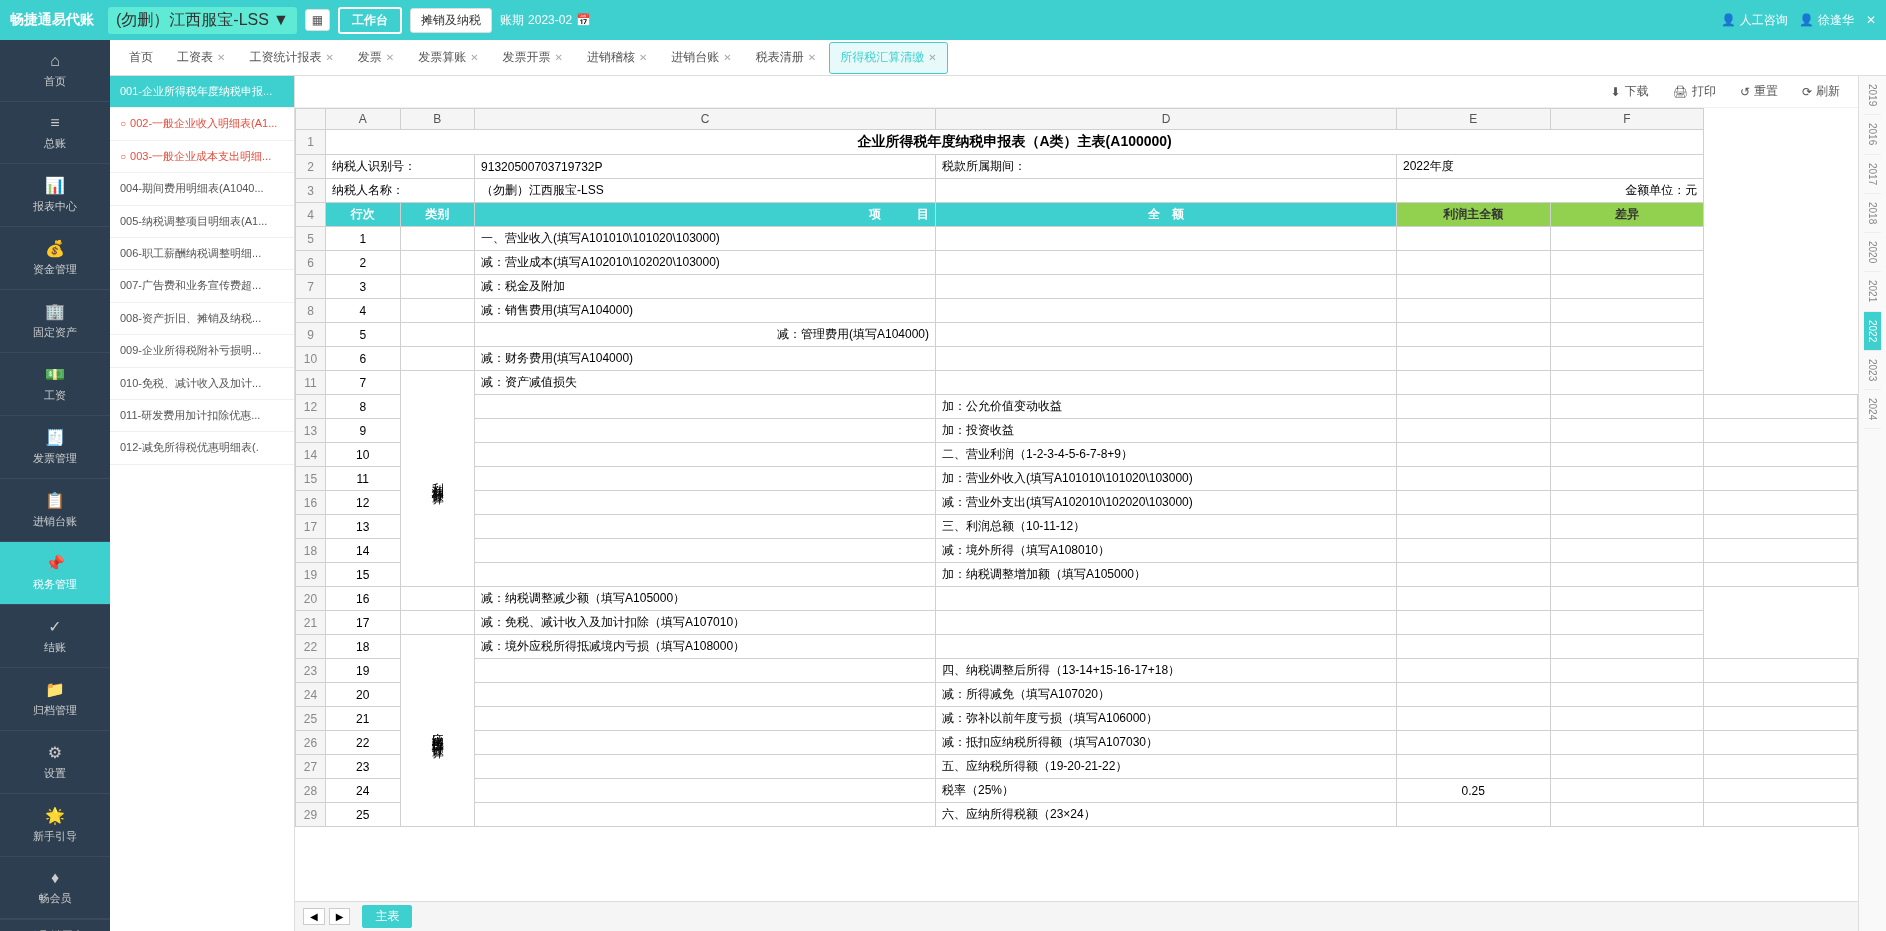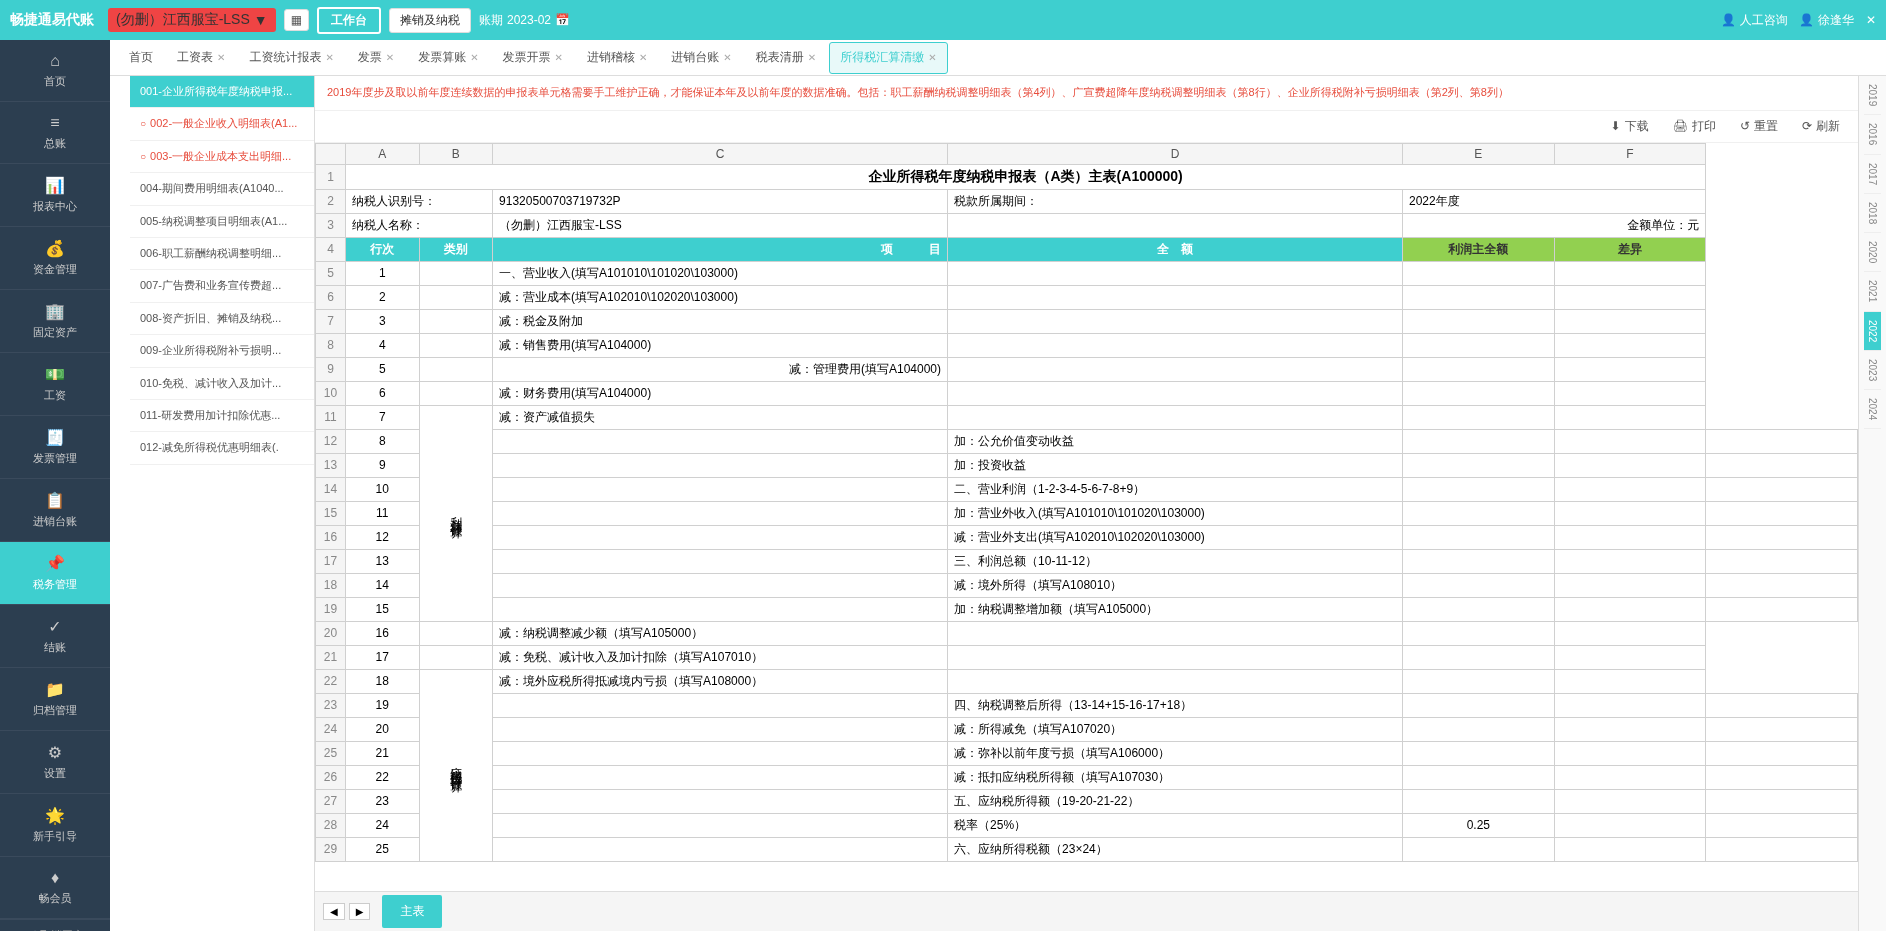--- a/index.html
+++ b/index.html
@@ -1,21 +1,21 @@
 <!DOCTYPE html>
 <html><head>
   <meta charset="utf-8">
   <style>
     * { box-sizing: border-box; margin: 0; padding: 0; }
     body { font-family: 'Microsoft YaHei', Arial, sans-serif; font-size: 12px; background: #f0f2f5; overflow: hidden; height: 931px; display: flex; flex-direction: column; }
 
     
     .top-bar { height: 40px; background: #3ecfcf; display: flex; align-items: center; padding: 0 10px; gap: 8px; flex-shrink: 0; }
     .top-bar .logo { color: white; font-size: 14px; font-weight: bold; white-space: nowrap; min-width: 90px; }
-    .top-bar .company-selector { background: #ef4444; border: none; border-radius: 3px; padding: 3px 8px; font-size: 14px; color: #333; cursor: pointer; display: flex; align-items: center; gap: 4px; min-width: 160px; }
+    .top-bar .company-selector { background: #5eead4; border: none; border-radius: 3px; padding: 3px 8px; font-size: 16px; color: #333; cursor: pointer; display: flex; align-items: center; gap: 4px; min-width: 160px; }
     .top-bar .icon-btn { background: white; border: 1px solid #ddd; border-radius: 3px; padding: 3px 6px; cursor: pointer; color: #555; font-size: 12px; }
     .top-bar .work-btn { background: #3ecfcf; border: 2px solid white; border-radius: 3px; padding: 3px 12px; color: white; font-size: 12px; cursor: pointer; font-weight: bold; }
     .top-bar .switch-btn { background: white; border: 1px solid #ddd; border-radius: 3px; padding: 3px 10px; cursor: pointer; color: #333; font-size: 12px; }
     .top-bar .period { color: white; font-size: 12px; display: flex; align-items: center; gap: 4px; }
     .top-bar .right-area { margin-left: auto; display: flex; align-items: center; gap: 12px; color: white; font-size: 12px; }
 
     
     .main-layout { display: flex; flex: 1; overflow: hidden; }
 
     
@@ -30,21 +30,21 @@
     
     .tab-bar { background: white; display: flex; align-items: center; border-bottom: 1px solid #ddd; flex-shrink: 0; height: 36px; padding: 0 8px; overflow-x: auto; gap: 2px; }
     .tab-item { display: flex; align-items: center; padding: 0 10px; height: 32px; font-size: 12px; color: #555; cursor: pointer; white-space: nowrap; border: 1px solid transparent; gap: 4px; }
     .tab-item.active { border: 1px solid #3ecfcf; background: #e8f9f9; color: #3ecfcf; border-radius: 3px; }
     .tab-item .close-x { color: #aaa; font-size: 10px; cursor: pointer; }
 
     
     .page-content { flex: 1; display: flex; overflow: hidden; background: white; }
 
     
-    .report-list { width: 185px; background: white; border-right: 1px solid #ddd; overflow-y: auto; flex-shrink: 0; margin-left: 20px; }
+    .report-list { width: 185px; background: white; border-right: 1px solid #ddd; overflow-y: auto; flex-shrink: 0; }
     .report-list-item { padding: 8px 10px; font-size: 11px; color: #555; cursor: pointer; border-bottom: 1px solid #f0f0f0; line-height: 1.4; }
     .report-list-item.active { background: #3ecfcf; color: white; }
     .report-list-item.warn { color: #e74c3c; display: flex; align-items: flex-start; gap: 4px; }
     .report-list-item.warn::before { content: '○'; color: #e74c3c; font-size: 10px; flex-shrink: 0; margin-top: 1px; }
 
     
     .right-main { flex: 1; display: flex; flex-direction: column; overflow: hidden; }
 
     
     .warning-banner { background: white; padding: 8px 12px; font-size: 11px; color: #e74c3c; border-bottom: 1px solid #f0f0f0; line-height: 1.6; flex-shrink: 0; }
@@ -59,21 +59,21 @@
     .spreadsheet th, .spreadsheet td { border: 1px solid #d0d0d0; padding: 3px 6px; white-space: nowrap; }
     .spreadsheet .row-num { background: #f5f5f5; color: #888; text-align: center; width: 30px; min-width: 30px; }
     .col-header { background: #f5f5f5; text-align: center; color: #555; font-weight: normal; }
     .header-title { text-align: center; font-weight: bold; font-size: 14px; background: white; }
     .info-row { background: white; }
     .data-row td { text-align: center; }
     .data-row td.item-text { text-align: left; }
 
     
     .bottom-tab { background: #f5f5f5; border-top: 1px solid #ddd; padding: 3px 8px; display: flex; align-items: center; gap: 4px; flex-shrink: 0; }
-    .bottom-tab-item { padding: 2px 12px; background: white; border: 6px solid #c2410c; border-radius: 2px; font-size: 12px; color: #333; cursor: pointer; }
+    .bottom-tab-item { padding: 2px 12px; background: white; border: 1px solid #c2410c; border-radius: 2px; font-size: 12px; color: #333; cursor: pointer; }
     .bottom-tab-item.active { background: #3ecfcf; color: white; border-color: #3ecfcf; }
     .nav-arrows { display: flex; gap: 4px; margin-right: 8px; }
     .nav-arrow { padding: 2px 6px; border: 1px solid #ccc; background: white; cursor: pointer; font-size: 10px; }
 
     
     .year-panel { width: 28px; background: #f9f9f9; border-left: 1px solid #ddd; display: flex; flex-direction: column; align-items: center; font-size: 10px; color: #555; overflow-y: auto; flex-shrink: 0; }
     .year-item { writing-mode: vertical-rl; text-orientation: mixed; padding: 8px 3px; cursor: pointer; color: #888; border-bottom: 1px solid #eee; }
     .year-item.active { background: #3ecfcf; color: white; }
   </style>
 </head>
@@ -222,21 +222,20 @@
           <div class="report-list-item">007-广告费和业务宣传费超...</div>
           <div class="report-list-item">008-资产折旧、摊销及纳税...</div>
           <div class="report-list-item">009-企业所得税附补亏损明...</div>
           <div class="report-list-item">010-免税、减计收入及加计...</div>
           <div class="report-list-item">011-研发费用加计扣除优惠...</div>
           <div class="report-list-item">012-减免所得税优惠明细表(.</div>
         </div>
 
       <div class="right-main">
 
-        <div class="warning-banner">2019年度步及取以前年度连续数据的申报表单元格需要手工维护正确，才能保证本年及以前年度的数据准确。包括：职工薪酬纳税调整明细表（第4列）、广宣费超降年度纳税调整明细表（第8行）、企业所得税附补亏损明细表（第2列、第8列）</div>
 
         <div class="toolbar">
           <div class="toolbar-btn">⬇ <span>下载</span></div>
           <div class="toolbar-btn">🖨 <span>打印</span></div>
           <div class="toolbar-btn">↺ <span>重置</span></div>
           <div class="toolbar-btn">⟳ <span>刷新</span></div>
         </div>
 
         <div class="spreadsheet-wrapper">
           <table class="spreadsheet">

